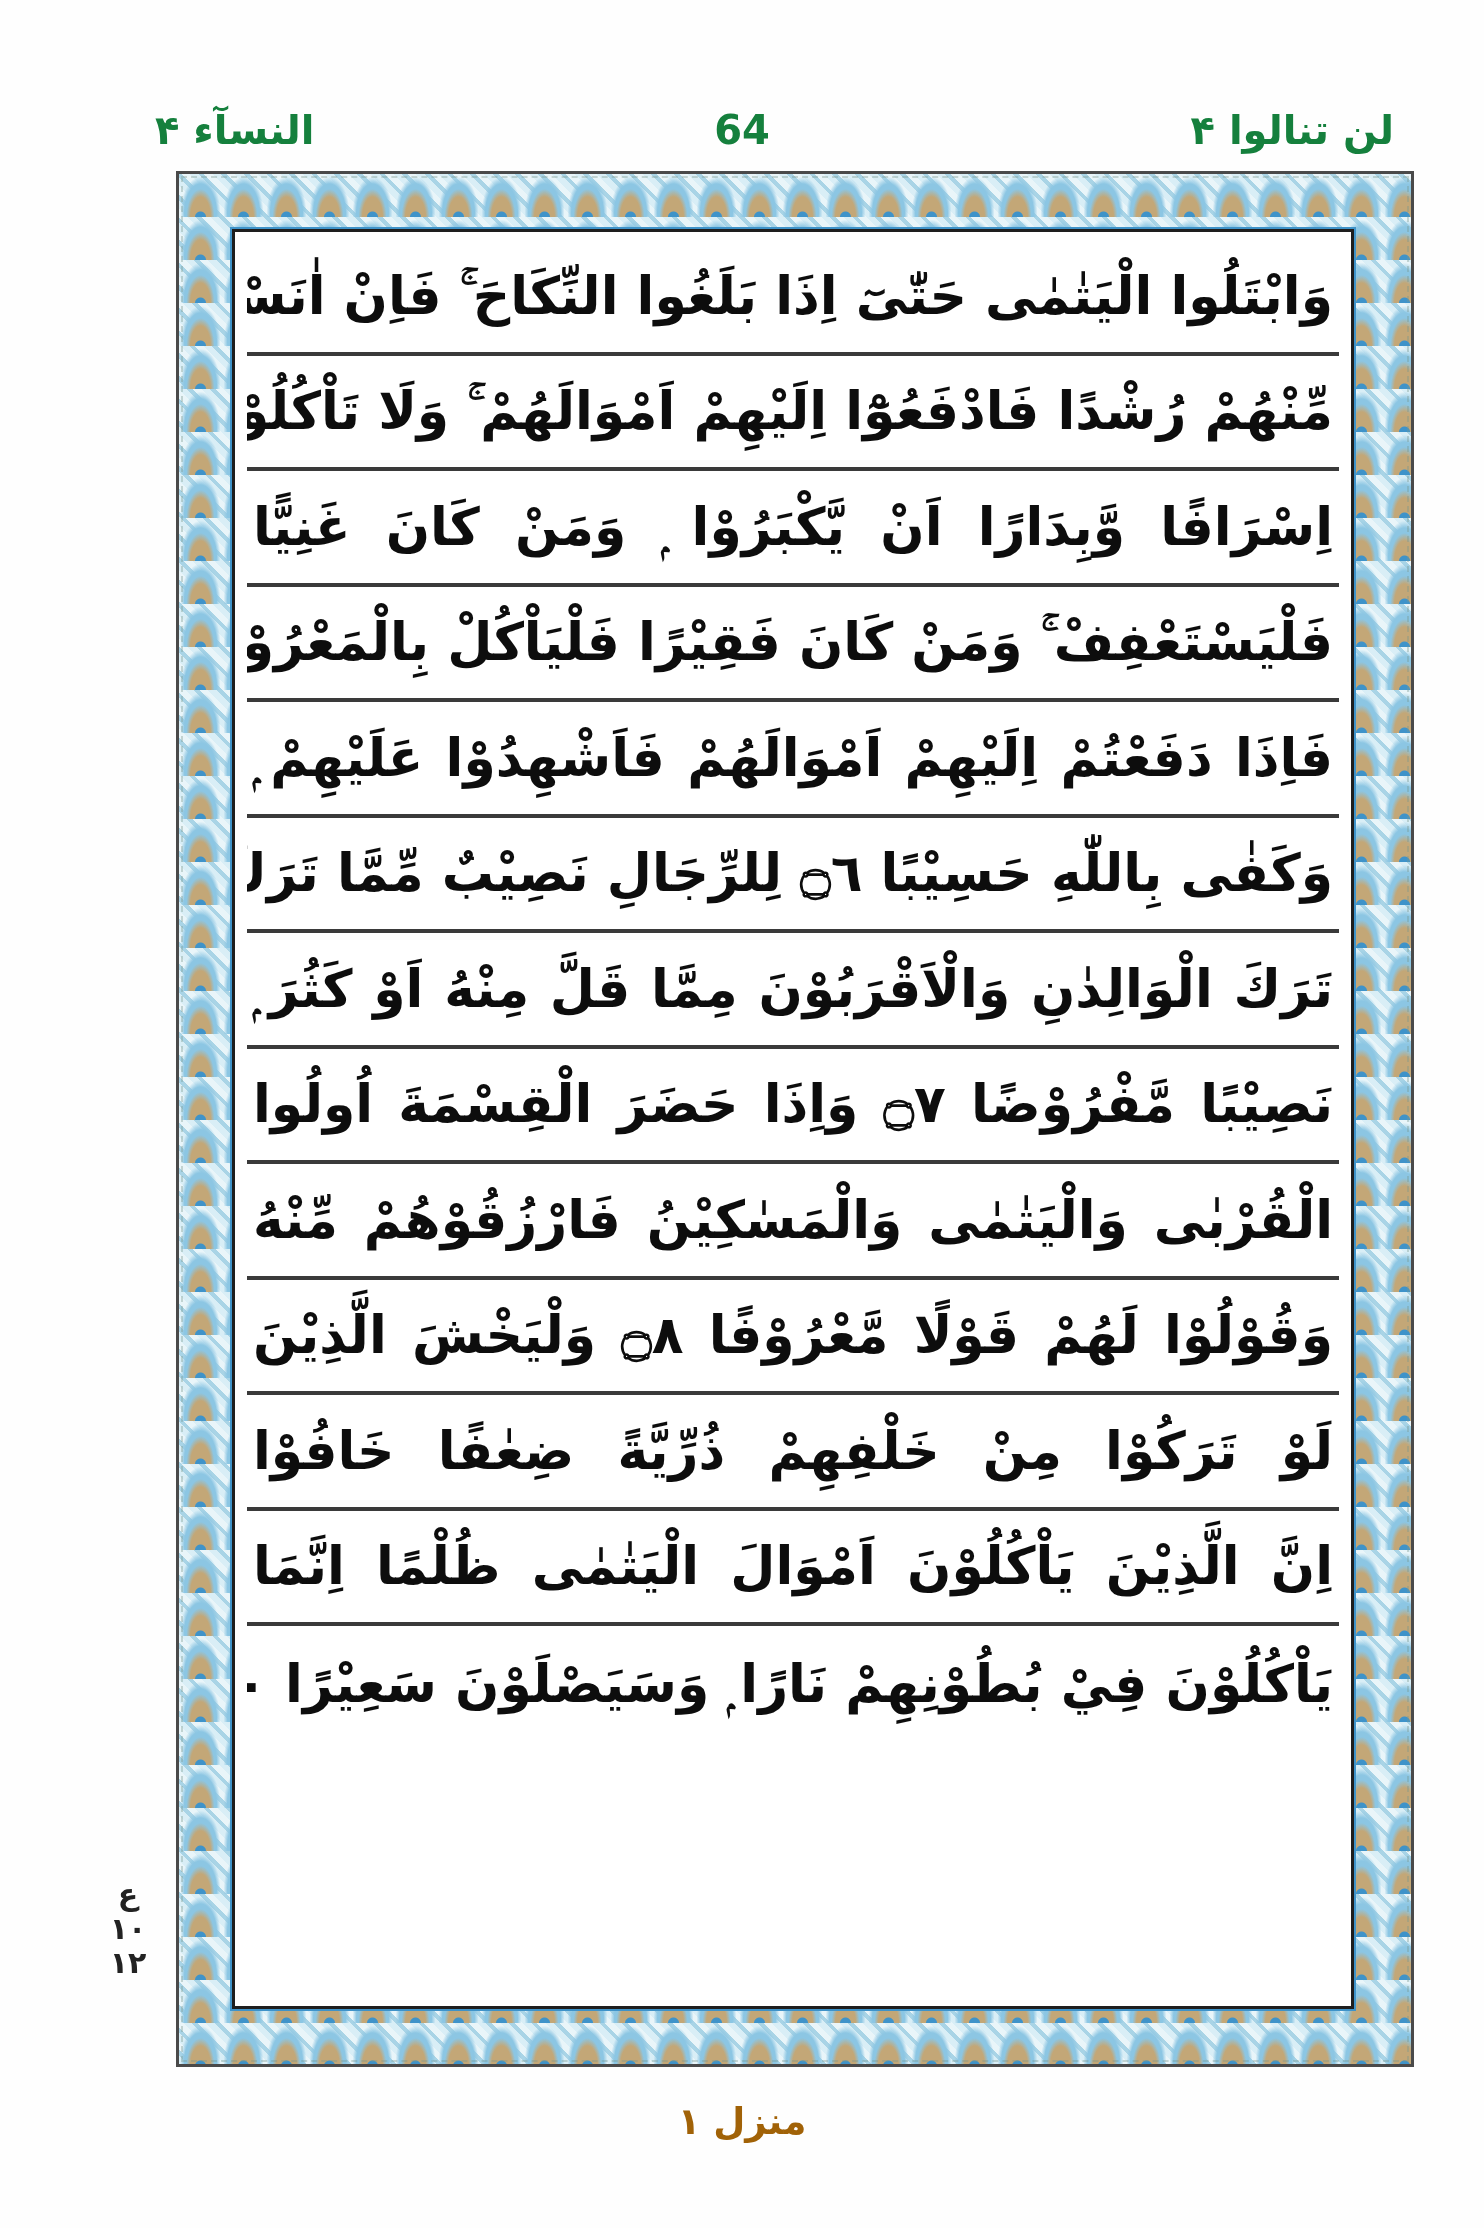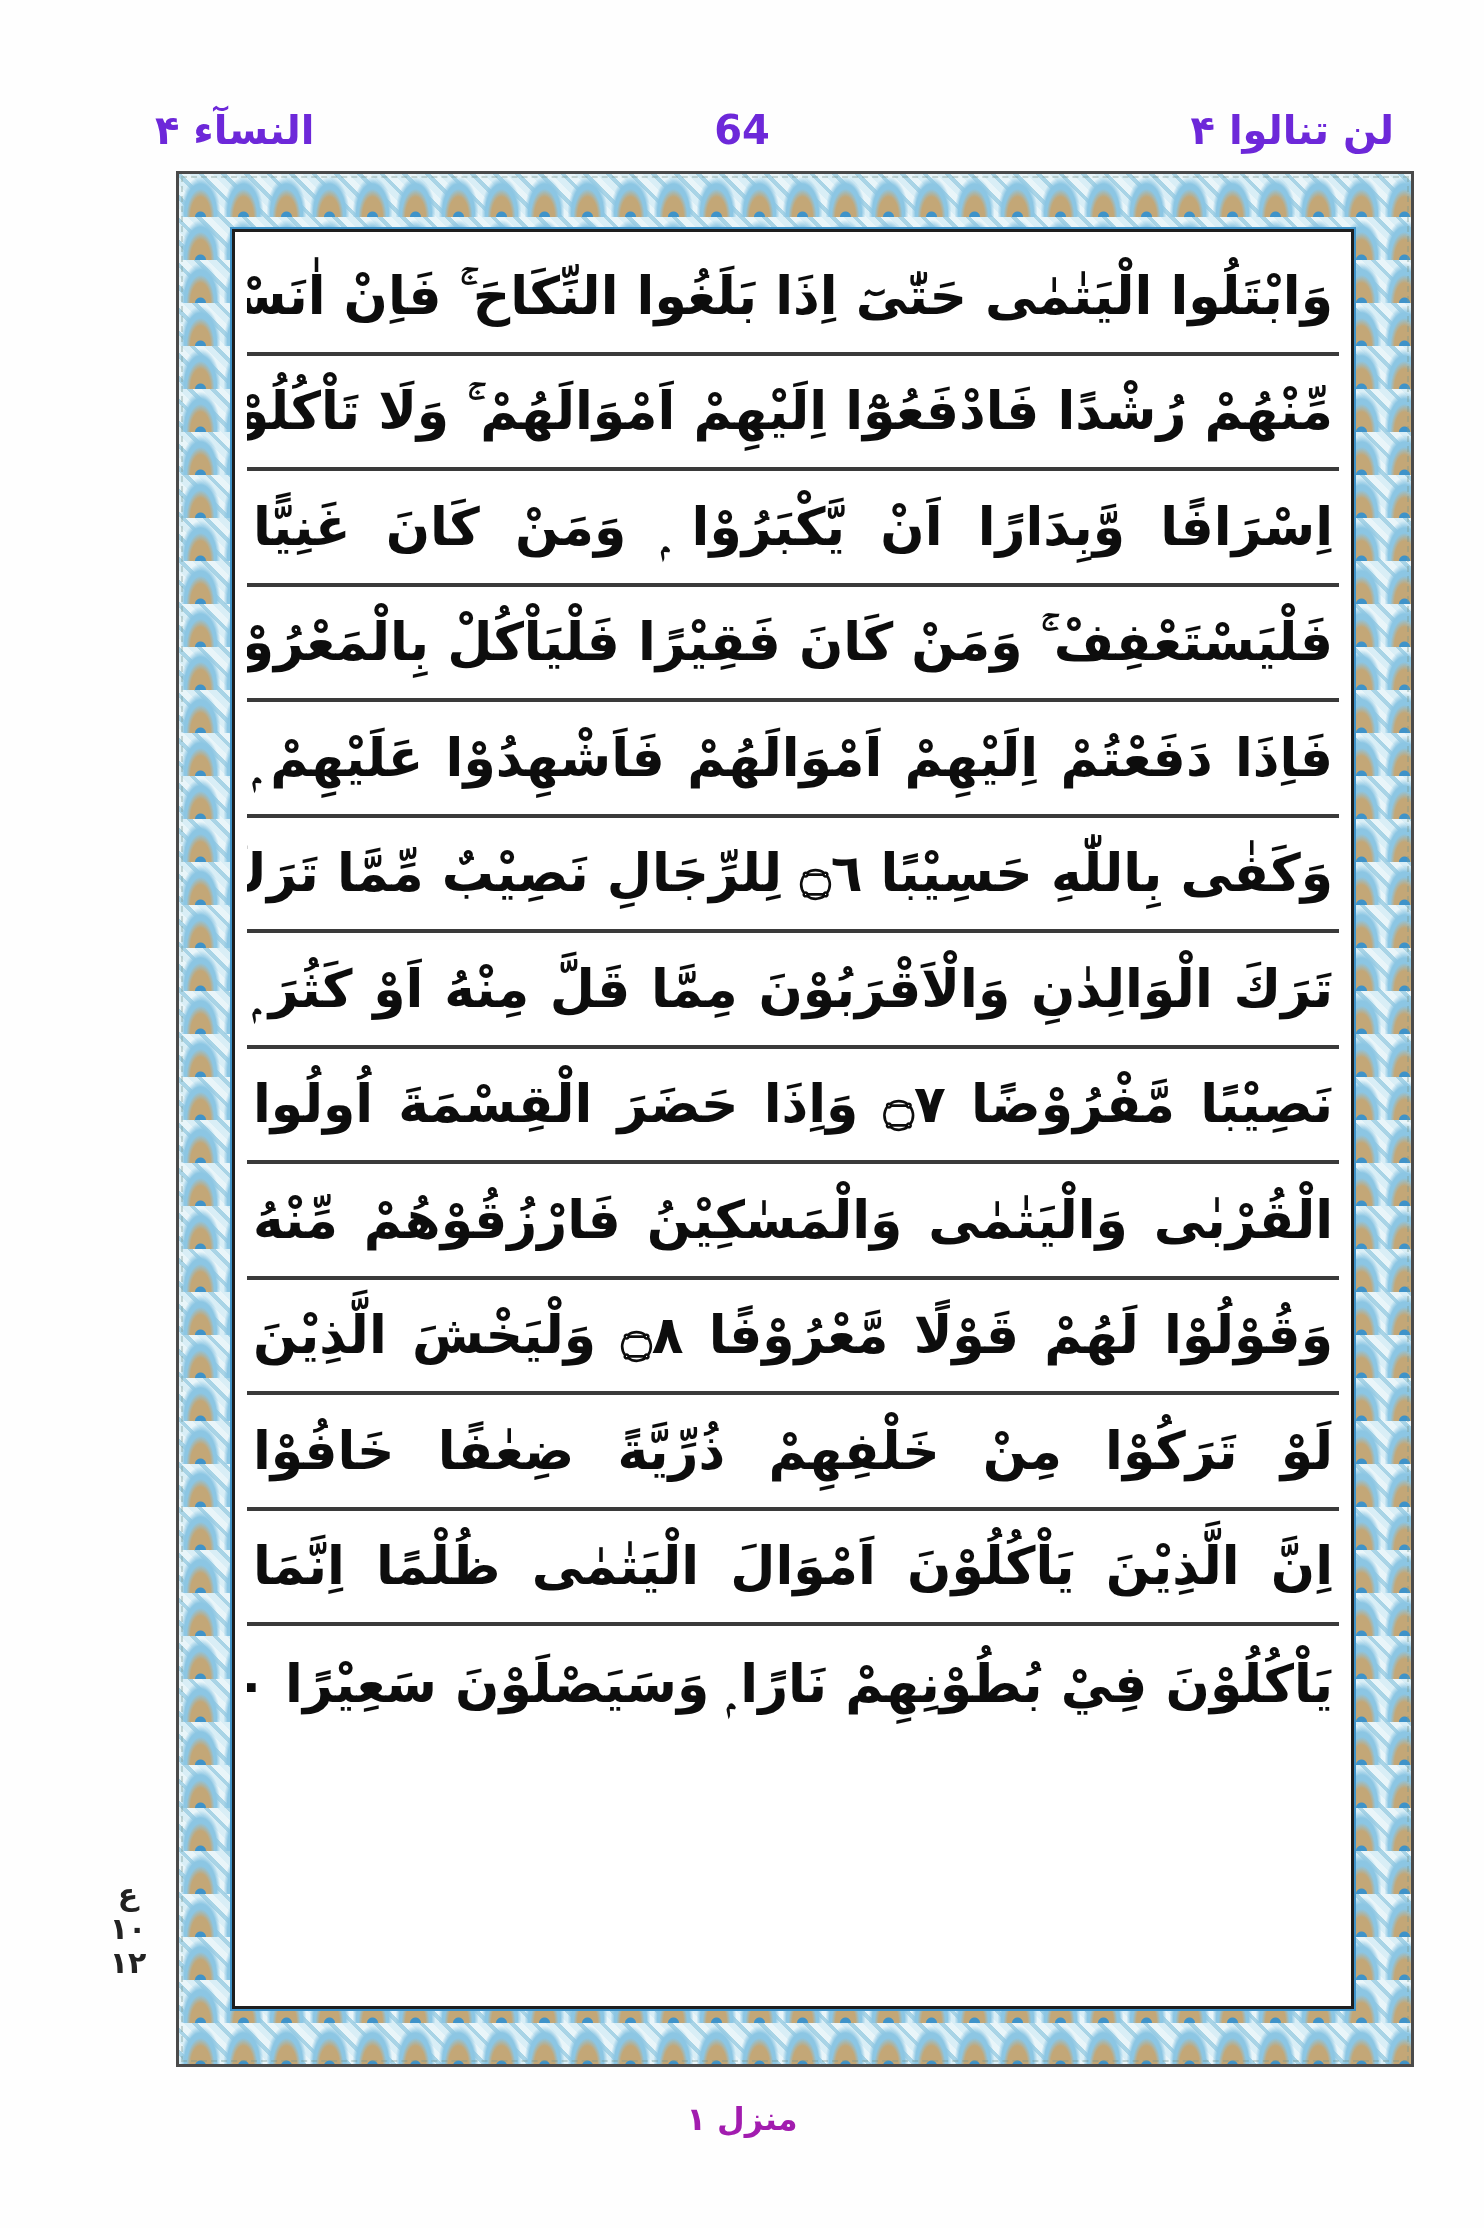--- a/index.html
+++ b/index.html
@@ -11,21 +11,21 @@
     font-family: "DejaVu Sans", sans-serif;
     color: #111;
   }
   .header-text {
     position: absolute;
     top: 100px;
     font-size: 40px;
     font-weight: bold;
     line-height: 60px;
     direction: rtl;
-    color: #6d28d9;
+    color: #15803d;
   }
   #hdr-right { right: 90px; }
   #hdr-center { left: 742px; transform: translateX(-50%); }
   #hdr-left { left: 155px; }
 
   .outer-frame {
     position: absolute;
     left: 176px; top: 171px;
     width: 1238px; height: 1896px;
     box-sizing: border-box;
@@ -87,24 +87,24 @@
     font-weight: bold;
     text-align: center;
     line-height: 34px;
     color: #222;
   }
   .side-mark div { display: block; }
   .footer-text {
     position: absolute;
     top: 2100px; left: 742px;
     transform: translateX(-50%);
-    font-size: 32px;
+    font-size: 37px;
     font-weight: bold;
     direction: rtl;
-    color: #a21caf;
+    color: #a16207;
   }
 </style>
 </head>
 <body>
 
 <div id="hdr-right" class="header-text">لن تنالوا ۴</div>
 <div id="hdr-center" class="header-text">64</div>
 <div id="hdr-left" class="header-text">النسآء ۴</div>
 
 <div class="outer-frame"></div>

